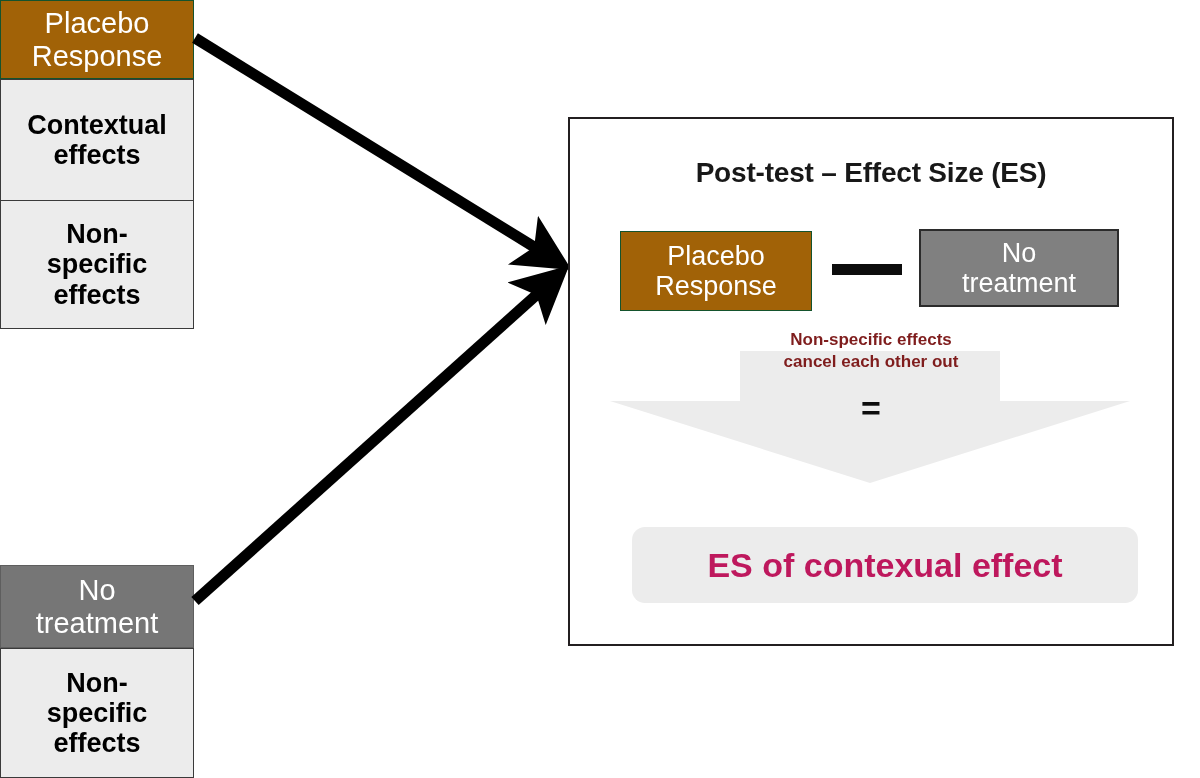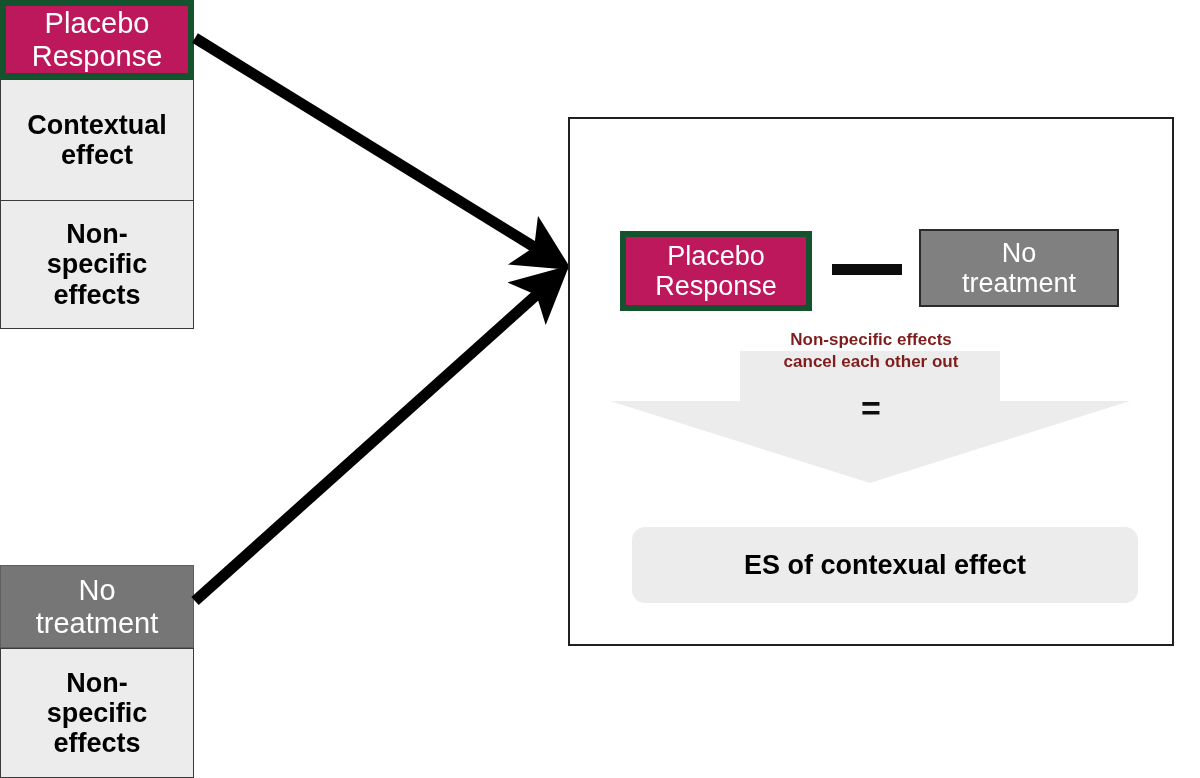--- a/index.html
+++ b/index.html
@@ -26,23 +26,23 @@
   .box {
     position: absolute;
     box-sizing: border-box;
     display: flex;
     align-items: center;
     justify-content: center;
     text-align: center;
     line-height: 1.12;
   }
   .box-dark {
-    background: #be185d;
+    background: #a16207;
     color: #ffffff;
-    border: 6px solid #14532d;
+    border: 1px solid #14532d;
   }
   .box-gray {
     background: #767676;
     color: #ffffff;
     border: 1px solid #5e5e5e;
   }
   .box-light {
     background: #ececec;
     color: #000000;
     border: 1px solid #3a3a3a;
@@ -156,38 +156,38 @@
     position: absolute;
     left: 62px;
     top: 408px;
     width: 506px;
     height: 76px;
     background: #ececec;
     border-radius: 13px;
     display: flex;
     align-items: center;
     justify-content: center;
-    font-size: 27px;
-    font-weight: 700;
-    color: #000000;
+    font-size: 34px;
+    font-weight: 700;
+    color: #be185d;
     box-sizing: border-box;
   }
 </style>
 </head>
 <body>
 
 <div id="canvas">
 
   <div class="stack" style="left:0px; top:0px; width:194px; height:329px;">
 
     <div class="box box-dark lbl-lg" style="left:0px; top:0px; width:194px; height:79px; white-space:pre-line;">Placebo
 Response</div>
 
     <div class="box box-light lbl-md" style="left:0px; top:79px; width:194px; height:122px; white-space:pre-line;">Contextual
-effect</div>
+effects</div>
 
     <div class="box box-light lbl-md" style="left:0px; top:200px; width:194px; height:129px; white-space:pre-line;">Non-
 specific
 effects</div>
   </div>
 
   <div class="stack" style="left:0px; top:565px; width:194px; height:213px;">
 
     <div class="box box-gray lbl-lg" style="left:0px; top:0px; width:194px; height:83px; white-space:pre-line;">No
 treatment</div>
@@ -202,20 +202,21 @@
       <marker id="bigarrow" markerWidth="5.2" markerHeight="5.2" refX="3.1" refY="2.6" orient="auto" markerUnits="strokeWidth">
         <path d="M0,0 L5.2,2.6 L0,5.2 L1.2,2.6 z" fill="#000000"></path>
       </marker>
     </defs>
     <line x1="195" y1="38" x2="552" y2="258" stroke="#000000" stroke-width="11" marker-end="url(#bigarrow)"></line>
     <line x1="195" y1="601" x2="552" y2="281" stroke="#000000" stroke-width="11" marker-end="url(#bigarrow)"></line>
   </svg>
 
   <div id="right-panel">
 
+    <div id="panel-title">Post-test – Effect Size (ES)</div>
 
     <div id="eq-placebo" class="box box-dark eq-lbl" style="white-space:pre-line;">Placebo
 Response</div>
 
     <div id="minus-sign"></div>
 
     <div id="eq-notreatment" class="box eq-lbl" style="white-space:pre-line;">No
 treatment</div>
 
     <svg id="down-arrow-svg" viewBox="0 0 520 132" xmlns="http://www.w3.org/2000/svg" preserveAspectRatio="none">

